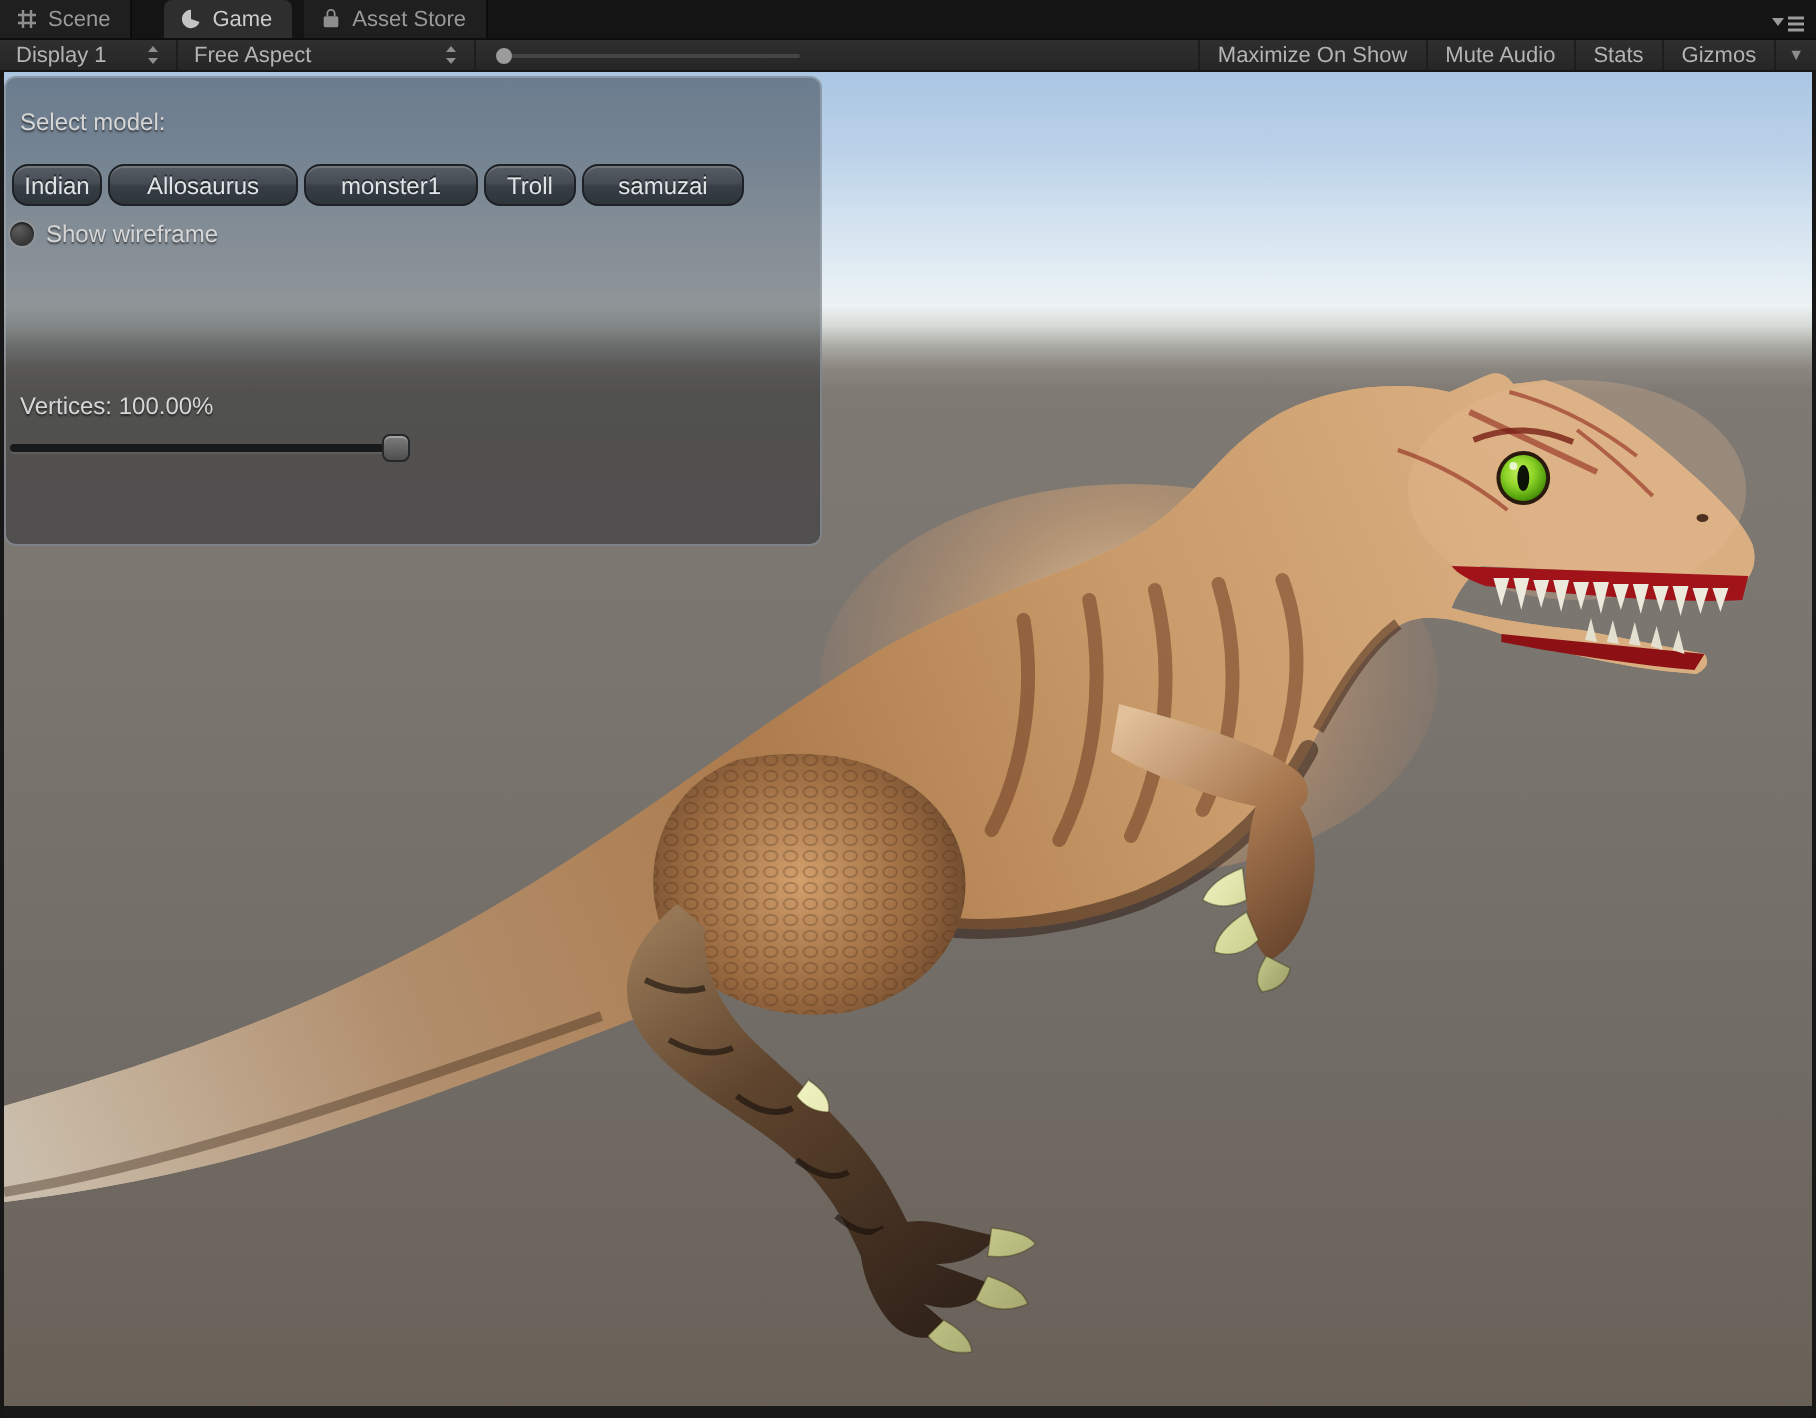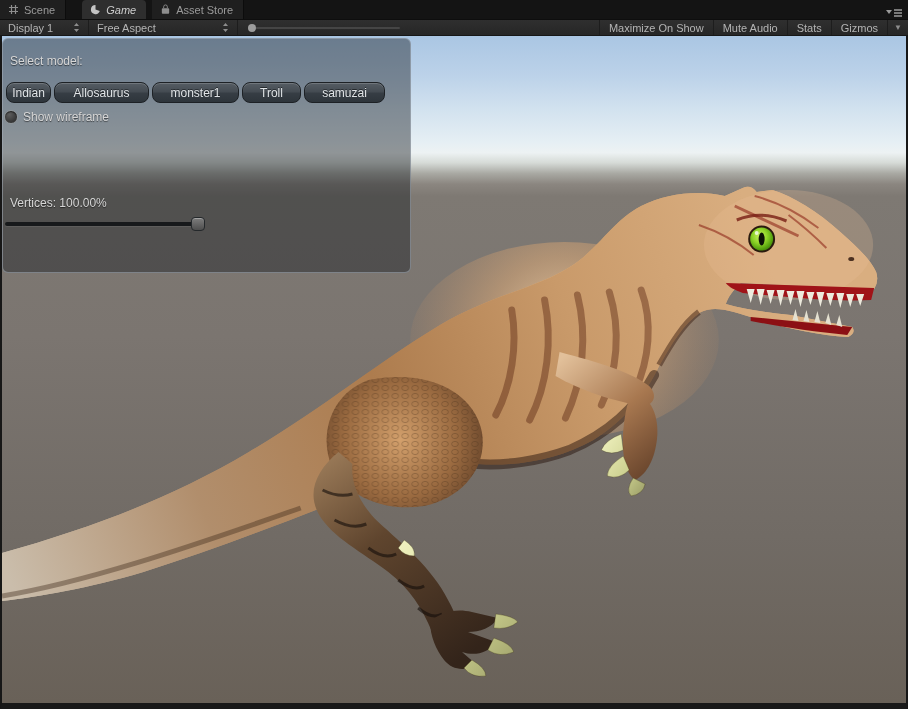--- a/index.html
+++ b/index.html
@@ -17,21 +17,21 @@
     height: 19px; background: #141414; display: flex; align-items: stretch;
     position: relative; flex: 0 0 auto;
   }
   .tab {
     display: flex; align-items: center; gap: 5px; padding: 0 10px 0 8px;
     font-size: 11px; color: #9a9a9a; background: #1f1f1f;
     border-right: 1px solid #0c0c0c; cursor: default; white-space: nowrap;
   }
   .tab.active {
     background: #2e2e2e; color: #cccccc; border-radius: 4px 4px 0 0;
-    border-right: none; margin-left: 16px; font-style: italic;
+    border-right: none; margin-left: 16px;
   }
   .tab.store { margin-left: 6px; }
   .tab .tab-icon { display: inline-flex; }
   .winmenu {
     position: absolute; right: 5px; top: 4px; color: #9a9a9a;
   }
 
   
   .toolbar {
     height: 17px; flex: 0 0 auto;
@@ -78,21 +78,21 @@
   .model-btn {
     height: 21px; border-radius: 8px;
     background: linear-gradient(180deg, #565d64 0%, #454c53 45%, #363d44 55%, #2e353b 100%);
     border: 1px solid #1d2125;
     box-shadow: inset 0 1px 0 rgba(255,255,255,0.16);
     color: #e0e4e7; font-size: 12px; font-family: "Liberation Sans", sans-serif;
     display: flex; align-items: center; justify-content: center;
     text-shadow: 0 -1px 0 rgba(0,0,0,0.5); cursor: default;
   }
   .w-indian { width: 45px; } .w-allo { width: 95px; } .w-monster { width: 87px; }
-  .w-troll { width: 59px; } .w-samuzai { width: 81px; }
+  .w-troll { width: 46px; } .w-samuzai { width: 81px; }
   .toggle-row { position: absolute; left: 1px; top: 71px; display: flex; align-items: center; gap: 5px; }
   .toggle-circle {
     width: 14px; height: 14px; border-radius: 50%;
     background: radial-gradient(circle at 35% 30%, #5e5e5e, #3a3a3a 60%, #2c2c2c);
     border: 1px solid #8f9599; box-shadow: inset 0 1px 1px rgba(0,0,0,0.6);
   }
   .tri-label { position: absolute; left: 7px; top: 113px; }
   .vert-label { position: absolute; left: 7px; top: 157px; }
   .v-slider { position: absolute; left: 2px; top: 178px; width: 200px; height: 14px; }
   .v-track { position: absolute; left: 0; right: 0; top: 5px; height: 4px; background: #17191b; border-radius: 2px; box-shadow: 0 1px 0 rgba(255,255,255,0.08); }

